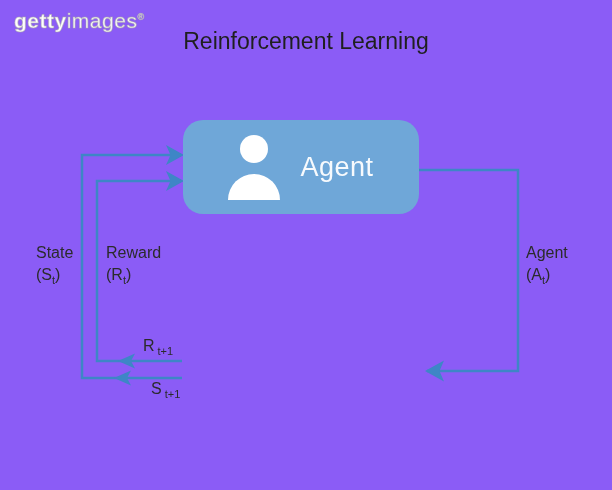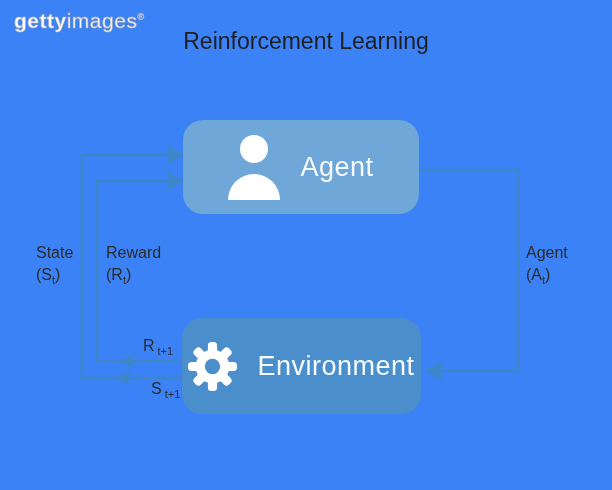--- a/index.html
+++ b/index.html
@@ -9,21 +9,21 @@
     --text:#2B2B2B;
     --title:#1F1F1F;
     --box-text:#F7FAFD;
   }
   *{margin:0;padding:0;box-sizing:border-box;}
   html,body{background:#fff;}
   body{font-family:"Liberation Sans","DejaVu Sans",sans-serif;}
   .canvas{
     position:relative;
     width:612px;height:490px;
-    background:#3b82f6;
+    background:#8b5cf6;
     overflow:hidden;
   }
   .watermark{
     position:absolute;left:14px;top:9px;
     font-size:21px;
     color:#fff;
     -webkit-text-stroke:1px rgba(170,170,170,0.55);
     text-shadow:0 0 1px rgba(160,160,160,0.4);
     letter-spacing:0.5px;
     user-select:none;
@@ -109,35 +109,20 @@
   <div class="node node-agent">
     <span class="icon">
       <svg width="52" height="66" viewBox="0 0 52 66">
         <circle cx="26" cy="15" r="14" fill="#fff"></circle>
         <path d="M0,66 A26,26 0 0 1 52,66 Z" fill="#fff"></path>
       </svg>
     </span>
     <span class="node-label">Agent</span>
   </div>
 
-  <div class="node node-env">
-    <span class="icon">
-      <svg width="49" height="49" viewBox="0 0 48 48">
-        <g fill="#fff">
-          <rect x="19.5" y="0" width="9" height="48" rx="3.5"></rect>
-          <rect x="19.5" y="0" width="9" height="48" rx="3.5" transform="rotate(45 24 24)"></rect>
-          <rect x="19.5" y="0" width="9" height="48" rx="3.5" transform="rotate(90 24 24)"></rect>
-          <rect x="19.5" y="0" width="9" height="48" rx="3.5" transform="rotate(135 24 24)"></rect>
-          <circle cx="24" cy="24" r="16.5"></circle>
-        </g>
-        <circle class="gear-hole" cx="24" cy="24" r="7.5"></circle>
-      </svg>
-    </span>
-    <span class="node-label">Environment</span>
-  </div>
 
   <div class="edge-label" style="left:106px;top:242px;">
     <div>Reward</div>
     <div><span>(R</span><sub>t</sub><span>)</span></div>
   </div>
 
   <div class="edge-label" style="left:36px;top:242px;">
     <div>State</div>
     <div><span>(S</span><sub>t</sub><span>)</span></div>
   </div>

